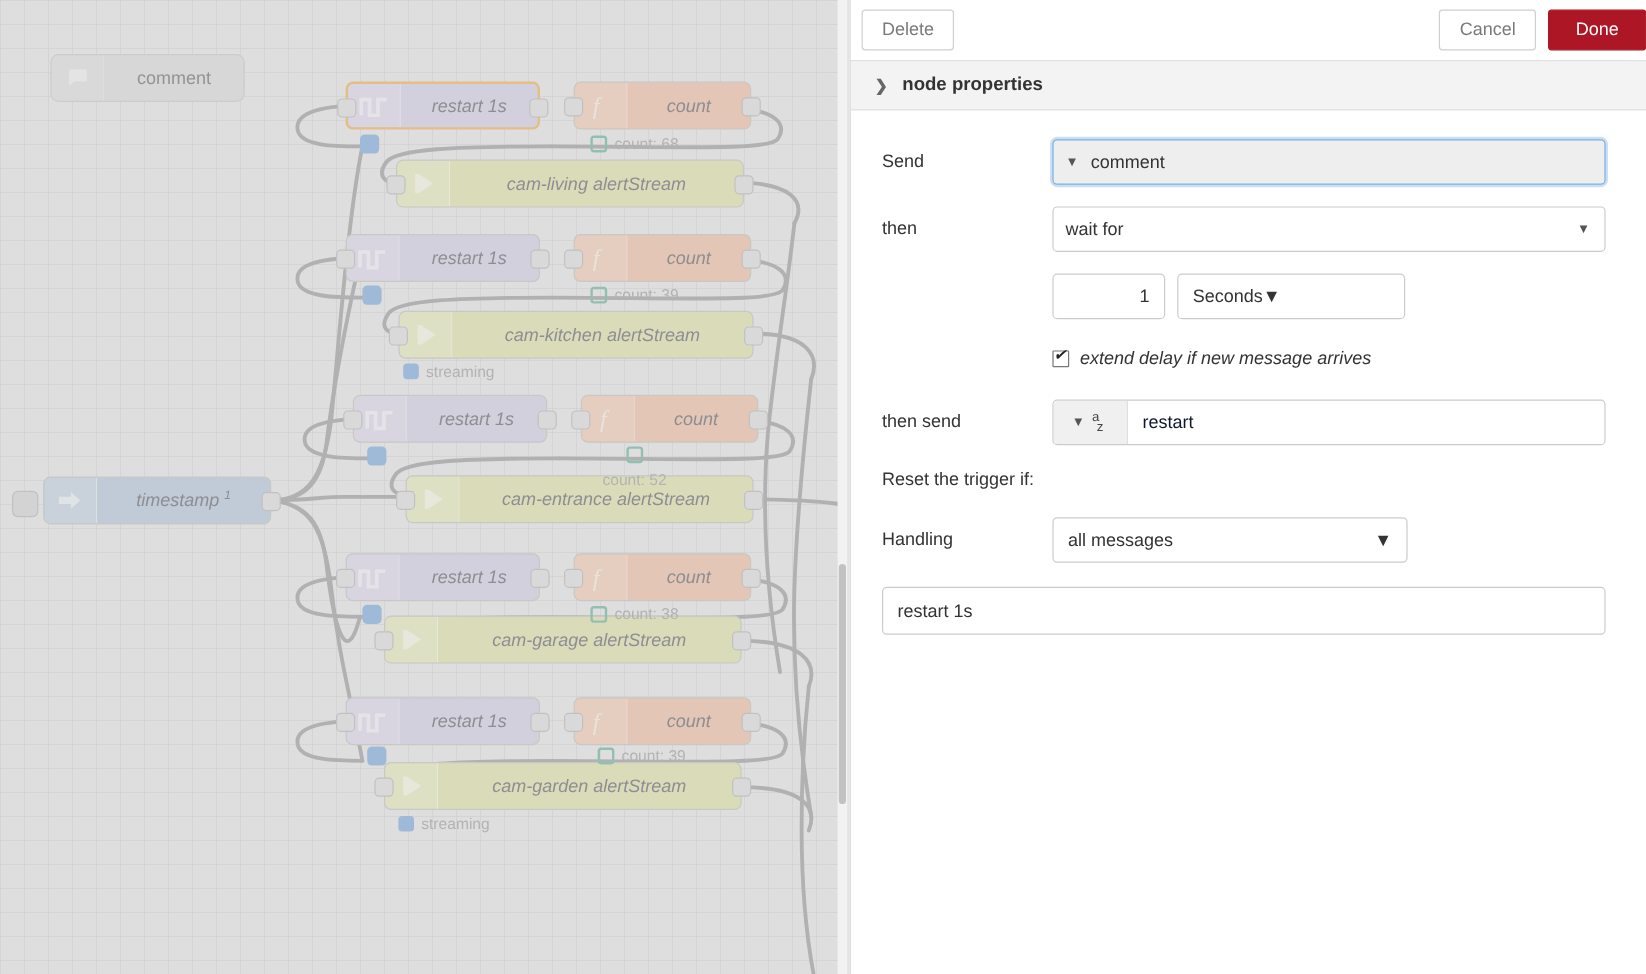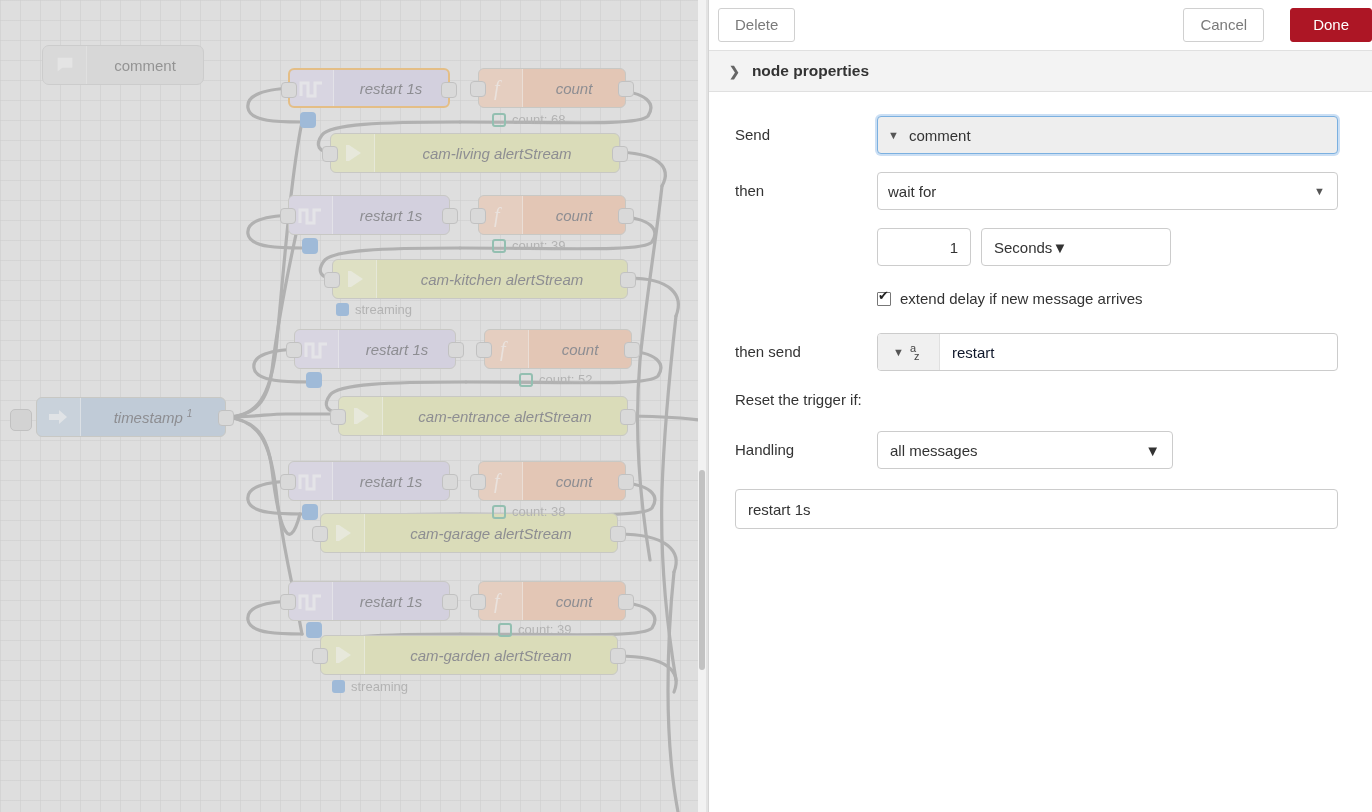--- a/index.html
+++ b/index.html
@@ -113,21 +113,21 @@
     height: 50px; flex: none; display: flex; align-items: center;
     padding: 0 0 0 9px; background: #fff; position: relative;
   }
   .btn {
     font-size: 15px; border-radius: 3px; cursor: pointer;
     background: #fff; border: 1px solid #d0d0d0; color: #7a7a7a;
     padding: 0 16px; height: 34px; line-height: 32px;
     font-family: "Liberation Sans", sans-serif;
   }
   #btn-delete { margin-left: 0; }
-  #header-right { position: absolute; right: 0; top: 8px; display: flex; gap: 26px; }
+  #header-right { position: absolute; right: 0; top: 8px; display: flex; gap: 10px; }
   #btn-done {
     background: #ad1625; border: 1px solid #ad1625; color: #fff;
     padding: 0 22px; height: 34px; line-height: 32px; font-size: 15px;
     border-radius: 3px; cursor: pointer; margin-right: 0;
   }
 
   #panel-subhead {
     height: 42px; flex: none; background: #f3f3f3;
     border-top: 1px solid #e0e0e0; border-bottom: 1px solid #e0e0e0;
     display: flex; align-items: center; gap: 12px; padding: 0 20px;
@@ -400,21 +400,21 @@
       <div class="node n-stream" style="left:338px; top:396px; width:290px;">
         <div class="port-strip">
           <svg width="24" height="24" viewBox="0 0 24 24" fill="#fbfbfb">
             <path d="M5 4h3l12 8-12 8H5z" opacity=".85"></path>
           </svg>
         </div>
         <div class="label">cam-entrance alertStream</div>
         <div class="port in"></div>
         <div class="port out"></div>
       </div>
-      <div class="status" style="left:519px; top:372px;">
+      <div class="status" style="left:502px; top:372px;flex-direction:column;">
         <span class="dot-ring"></span>
         <span>count: 52</span>
       </div>
       <div class="junction" style="left:306px; top:372px;"></div>
 
       <div class="node n-trigger" style="left:288px; top:461px; width:162px;">
         <div class="port-strip">
           <svg width="26" height="24" viewBox="0 0 26 24" fill="none" stroke="#f5f5f5" stroke-width="3">
             <path d="M2 20V7h7v13h7V7h7"></path>
           </svg>
@@ -541,21 +541,21 @@
           <div class="sm-row">
             <input class="num-input" type="text" value="1" style="">
             <div class="unit-select">
               <span>Seconds</span>
               <span class="caret-right">▼</span>
             </div>
           </div>
         </div>
       </div>
 
-      <div class="row" style="margin-bottom:4px;">
+      <div class="row" style="margin-bottom:4px;font-style:italic;">
         <div class="rlabel"></div>
         <div class="rfield">
           <div class="chk-row">
             <span class="chk"></span>
             <span class="chk-label">extend delay if new message arrives</span>
           </div>
         </div>
       </div>
 
       <div class="row">

